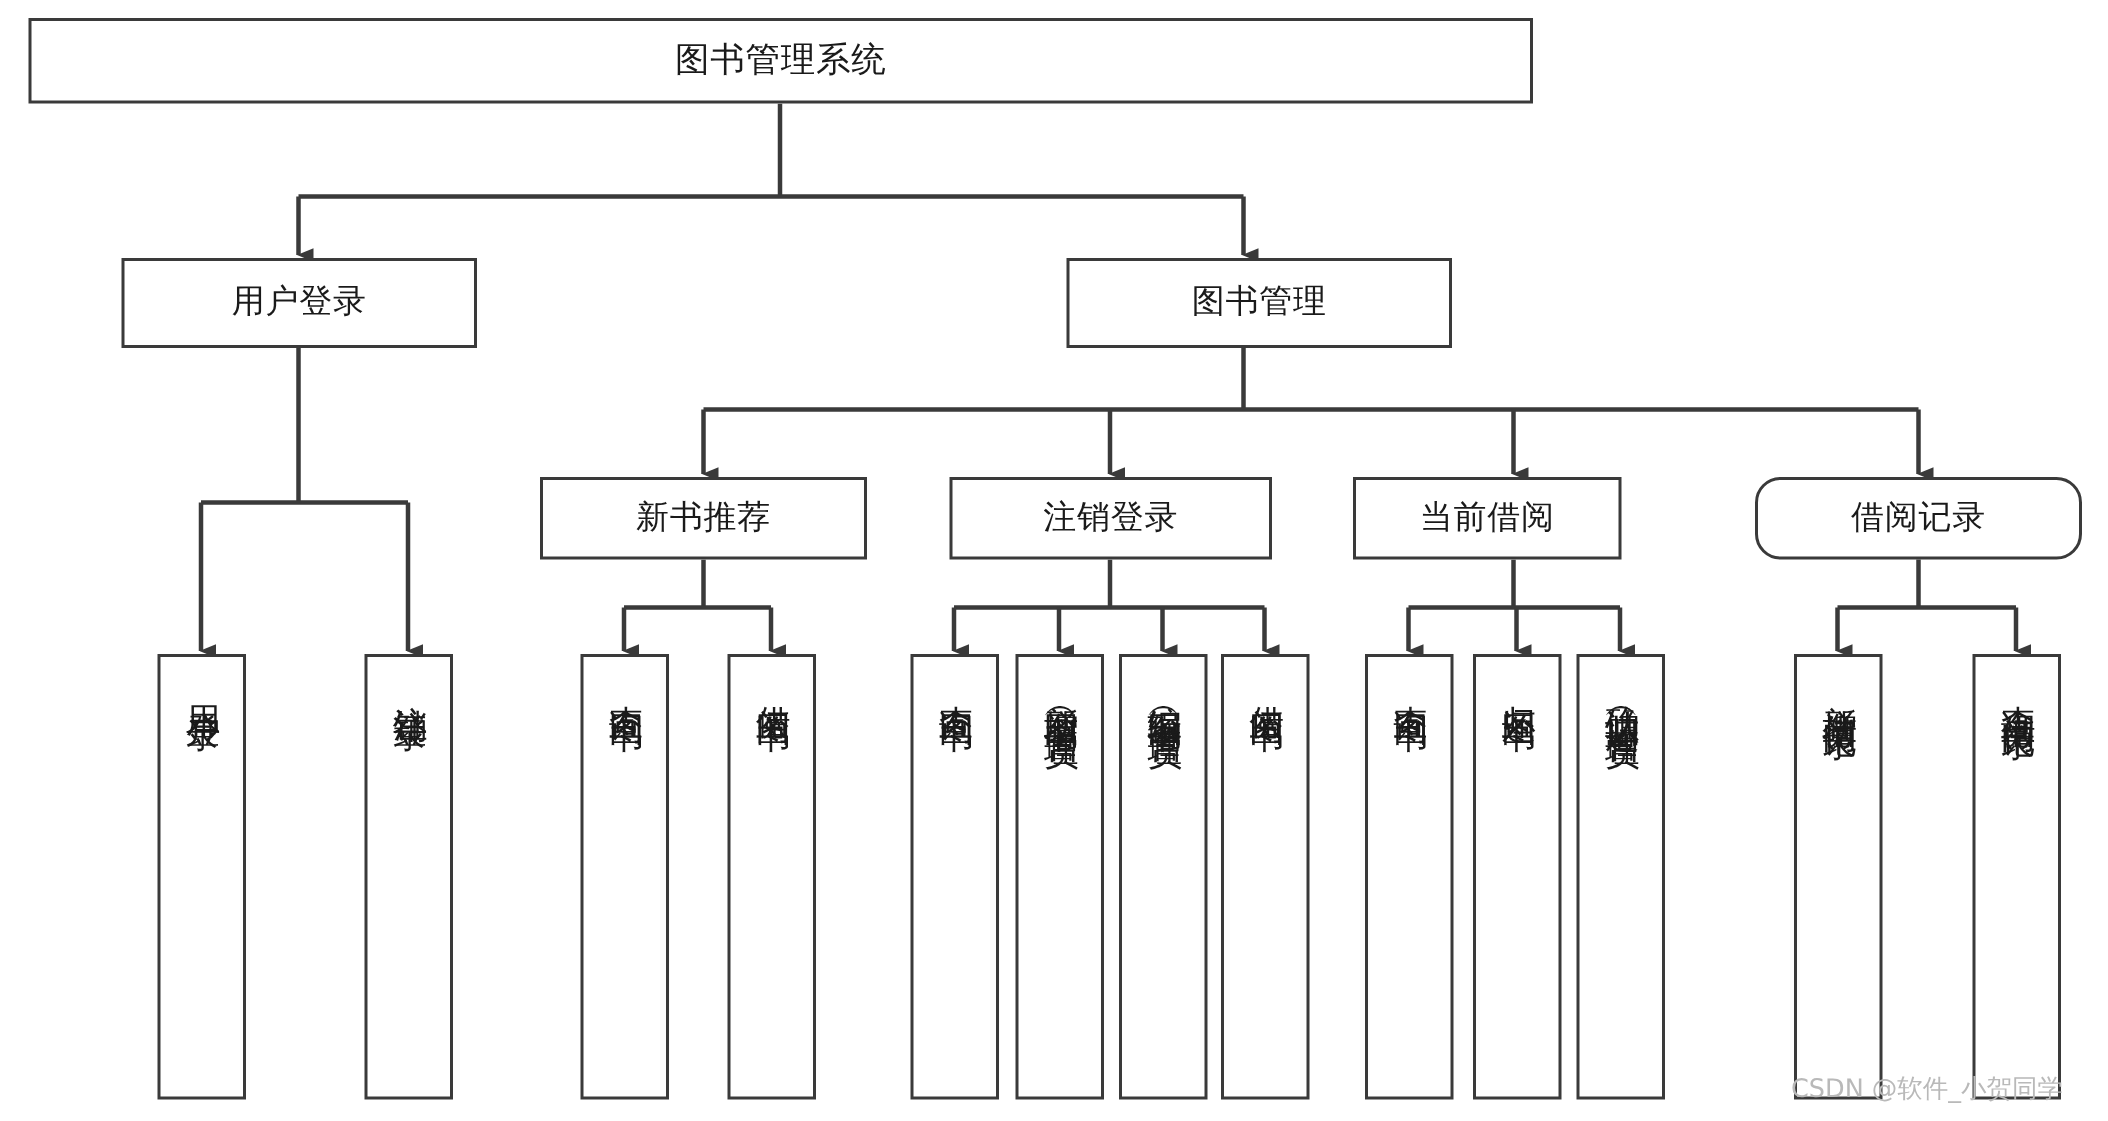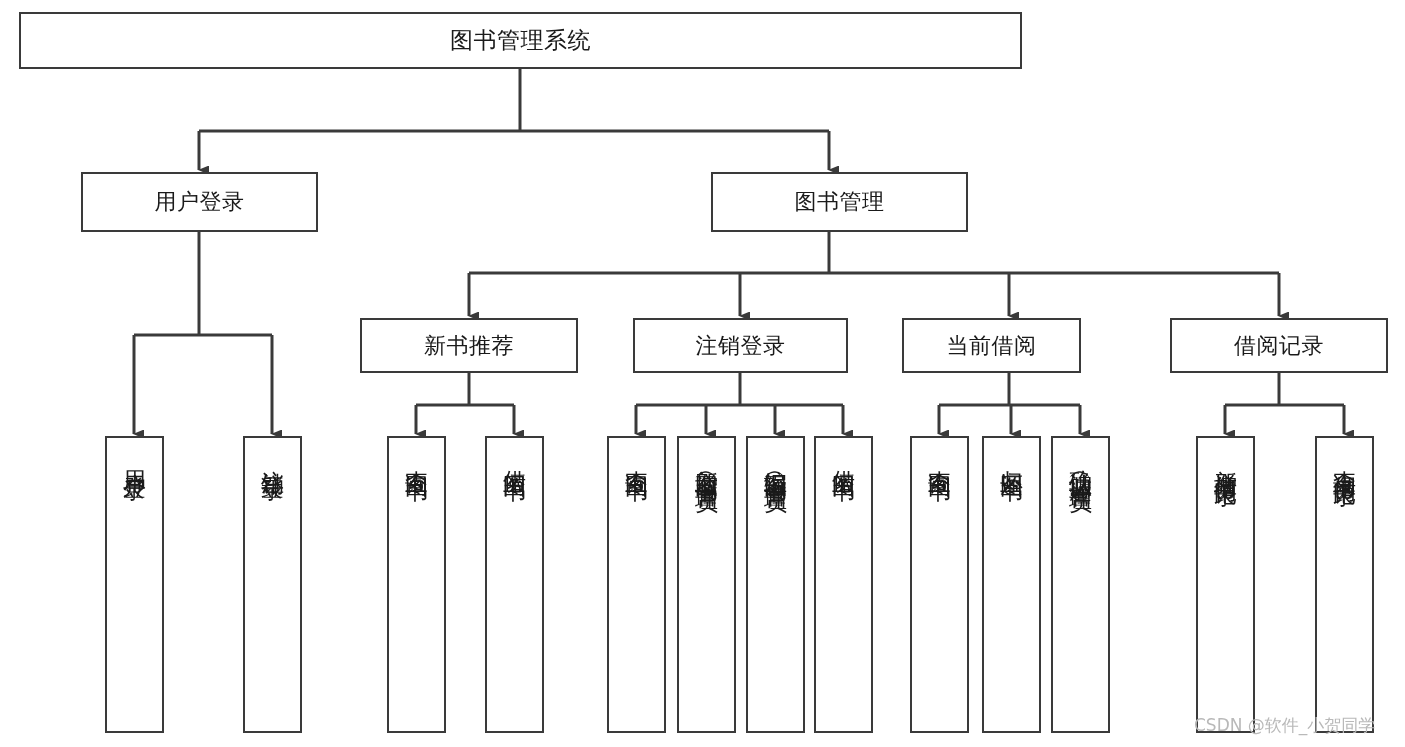--- a/index.html
+++ b/index.html
@@ -129,21 +129,21 @@
       </div>
       <div class="node horizontal" style="left: 360px; top: 318px; width: 218px; height: 55px;">
         <span class="node-label">新书推荐</span>
       </div>
       <div class="node horizontal" style="left: 633px; top: 318px; width: 215px; height: 55px;">
         <span class="node-label">注销登录</span>
       </div>
       <div class="node horizontal" style="left: 902px; top: 318px; width: 179px; height: 55px;">
         <span class="node-label">当前借阅</span>
       </div>
-      <div class="node horizontal" style="left: 1170px; top: 318px; width: 218px; height: 55px;">
+      <div class="node horizontal" style="left: 1170px; top: 318px; width: 218px; height: 55px; border-radius: 17px;">
         <span class="node-label">借阅记录</span>
       </div>
       <div class="node vertical" style="left: 105px; top: 436px; width: 59px; height: 297px;">
         <span class="node-label">用户登录</span>
       </div>
       <div class="node vertical" style="left: 243px; top: 436px; width: 59px; height: 297px;">
         <span class="node-label">注销登录</span>
       </div>
       <div class="node vertical" style="left: 387px; top: 436px; width: 59px; height: 297px;">
         <span class="node-label">查询图书</span>

